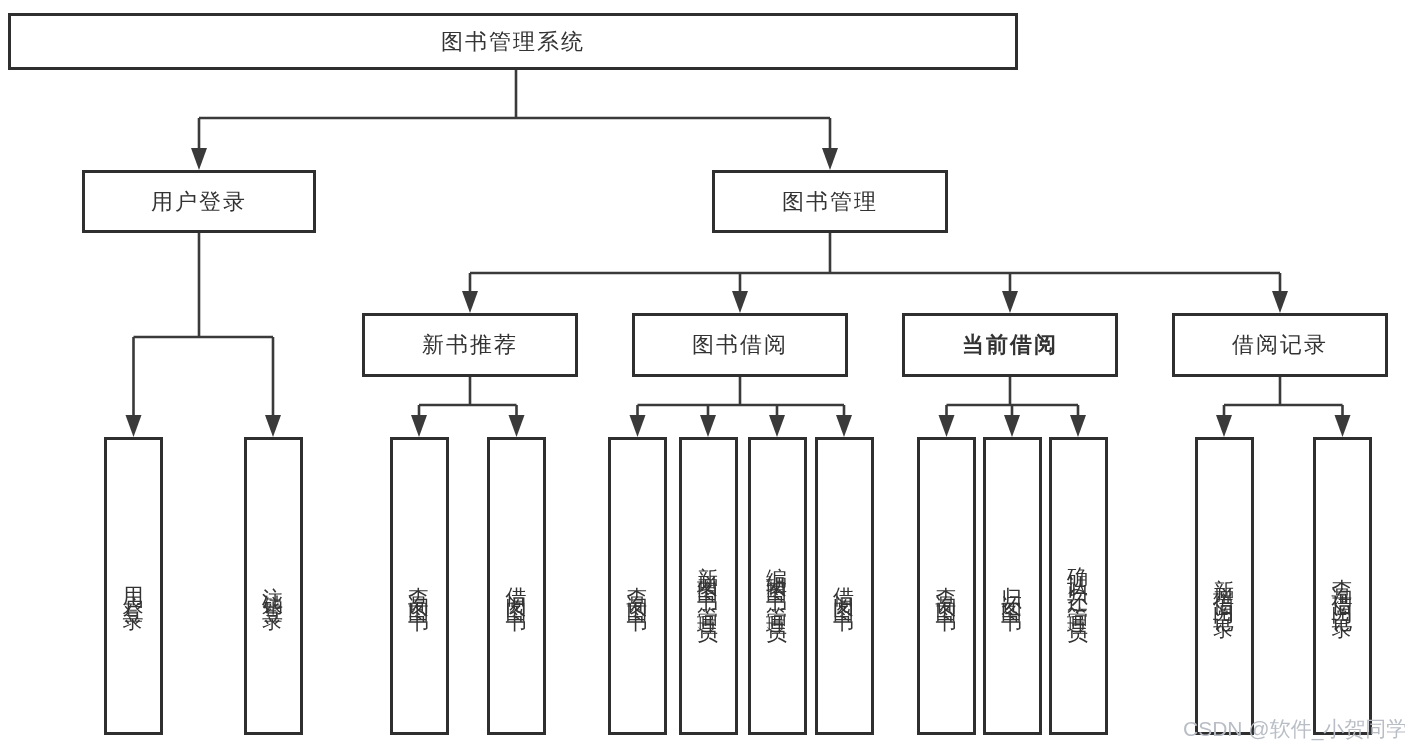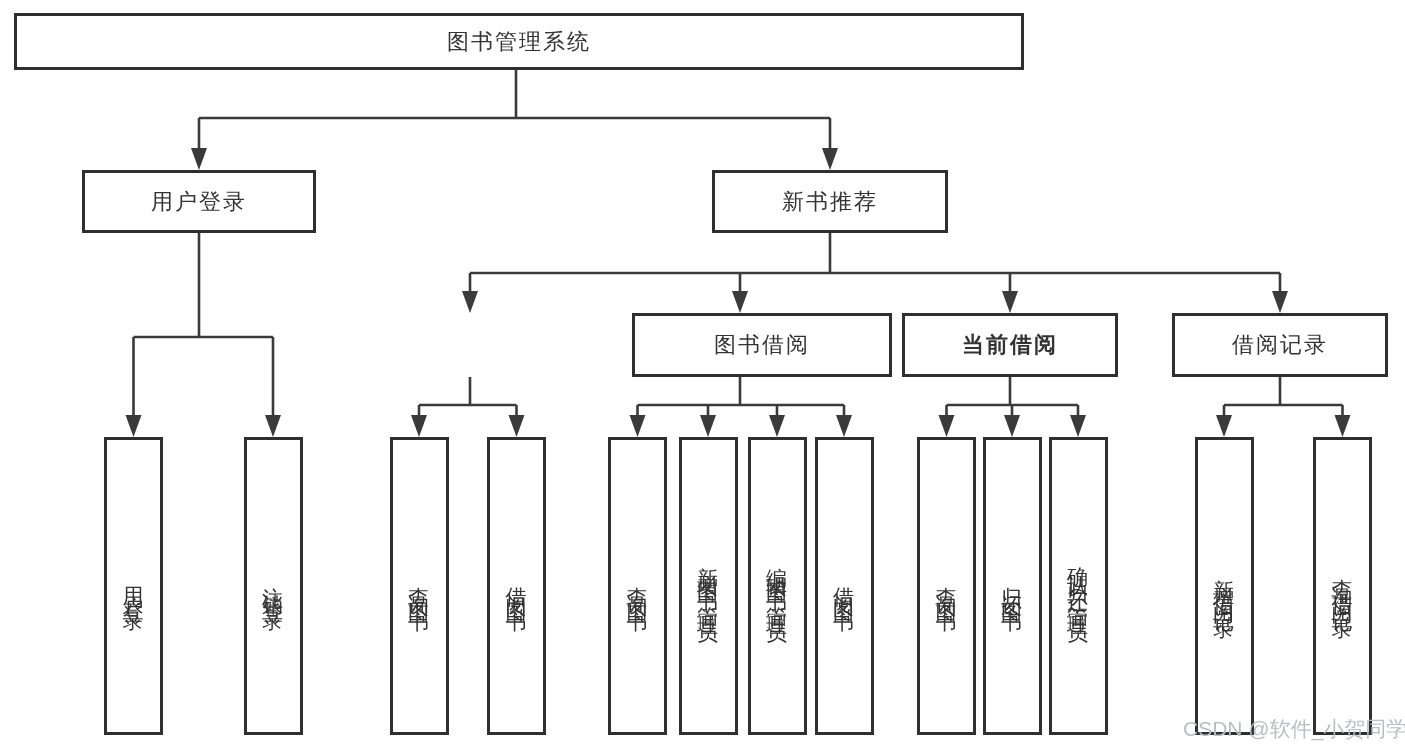--- a/index.html
+++ b/index.html
@@ -73,28 +73,29 @@
       <polygon points="700,415 716,415 708,437" fill="#3a3a3a"></polygon>
       <polygon points="769,415 785,415 777,437" fill="#3a3a3a"></polygon>
       <polygon points="836,415 852,415 844,437" fill="#3a3a3a"></polygon>
       <polygon points="938.5,415 954.5,415 946.5,437" fill="#3a3a3a"></polygon>
       <polygon points="1004,415 1020,415 1012,437" fill="#3a3a3a"></polygon>
       <polygon points="1070,415 1086,415 1078,437" fill="#3a3a3a"></polygon>
       <polygon points="1216,415 1232,415 1224,437" fill="#3a3a3a"></polygon>
       <polygon points="1334.5,415 1350.5,415 1342.5,437" fill="#3a3a3a"></polygon>
     </svg>
 
-  <div class="node h-node" style="left:14px;top:13px;width:1010px;height:57px;">图书管理系统</div>
+  <div class="node h-node" style="left:8px;top:13px;width:1010px;height:57px;">图书管理系统</div>
 
   <div class="node h-node" style="left:82px;top:170px;width:234px;height:63px;">用户登录</div>
 
-  <div class="node h-node" style="left:712px;top:170px;width:236px;height:63px;">新书推荐</div>
+  <div class="node h-node" style="left:712px;top:170px;width:236px;height:63px;">图书管理</div>
 
+  <div class="node h-node" style="left:362px;top:313px;width:216px;height:64px;">新书推荐</div>
 
-  <div class="node h-node" style="left:632px;top:313px;width:260px;height:64px;">图书借阅</div>
+  <div class="node h-node" style="left:632px;top:313px;width:216px;height:64px;">图书借阅</div>
 
   <div class="node h-node" style="left:902px;top:313px;width:216px;height:64px;font-weight:bold;">当前借阅</div>
 
   <div class="node h-node" style="left:1172px;top:313px;width:216px;height:64px;">借阅记录</div>
 
   <div class="node v-node" style="left:104px;top:437px;width:59px;height:298px;">用户登录</div>
 
   <div class="node v-node" style="left:243.5px;top:437px;width:59px;height:298px;">注销登录</div>
 
   <div class="node v-node" style="left:389.5px;top:437px;width:59px;height:298px;">查询图书</div>

